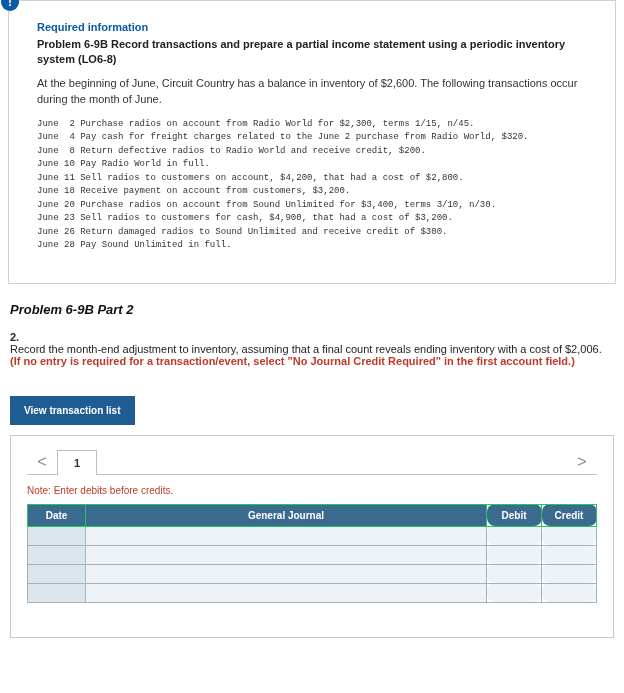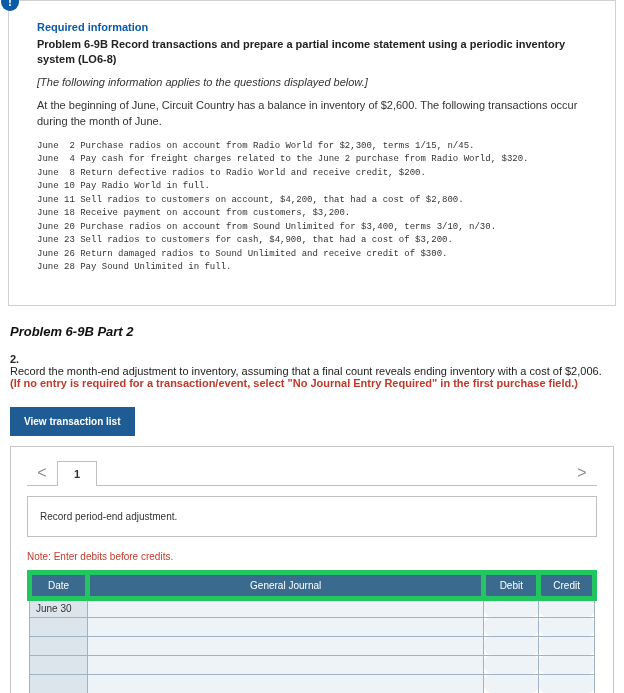--- a/index.html
+++ b/index.html
@@ -8,98 +8,90 @@
     .info-badge { position: absolute; top: -8px; left: -8px; width: 18px; height: 18px; border-radius: 50%; background: #0b5aa8; color: #fff; font-weight: bold; display: flex; align-items: center; justify-content: center; font-size: 12px; }
     .req-info { color: #0b5aa8; font-weight: bold; font-size: 11px; margin-bottom: 4px; }
     .prob-title { color: #222; font-weight: bold; font-size: 11px; line-height: 1.4; margin-bottom: 8px; }
     .applies { font-style: italic; color: #333; font-size: 11px; margin-bottom: 10px; }
     .narr { font-size: 11px; color: #333; line-height: 1.45; margin-bottom: 10px; }
     .txnlist { font-family: "Courier New", monospace; font-size: 9px; line-height: 1.5; color: #333; white-space: pre; margin-bottom: 16px; }
     .part-title { font-weight: bold; font-size: 13px; margin: 0 10px 14px 10px; color: #111; font-style: italic; }
     .subq { margin: 0 10px 4px 10px; font-size: 11px; color: #222; }
     .subq-num { font-weight: bold; }
     .redtext { color: #c0392b; font-weight: bold; }
-    .btn-blue { background: #1f5c94; color: #fff; border: none; font-size: 10px; font-weight: bold; padding: 9px 14px; cursor: pointer; }
+    .btn-blue { background: #1f5c94; color: #fff; border: none; font-size: 10px; font-weight: bold; padding: 9px 14px; cursor: pointer; margin-top: 11px; }
     .viewlist-wrap { margin: 18px 10px 10px 10px; }
     .jew-box { border: 1px solid #c8c8c8; margin: 10px 10px 10px 10px; padding: 14px 16px 16px 16px; background: #fff; }
     .jew-title { font-weight: bold; font-size: 14px; margin-bottom: 10px; color: #111; }
     .tabrow { display: flex; align-items: center; border-bottom: 1px solid #c0c0c0; margin-bottom: 10px; }
     .arrow { width: 30px; text-align: center; color: #888; font-size: 16px; cursor: pointer; user-select: none; }
     .tab { border: 1px solid #c0c0c0; border-bottom: none; background: #fff; padding: 6px 16px; font-size: 11px; font-weight: bold; margin-bottom: -1px; }
     .spacer { flex: 1; }
     .instr-box { border: 1px solid #c0c0c0; padding: 14px 12px; font-size: 10px; color: #333; margin-bottom: 14px; }
     .note-red { color: #c0392b; font-size: 10px; margin-bottom: 8px; }
     table.je { border-collapse: collapse; width: 100%; margin-bottom: 18px; }
-    table.je th { background: #3b6a8f; color: #fff; font-size: 10px; font-weight: normal; padding: 5px 12px; border: 5px solid #22c55e; }
+    table.je th { background: #3b6a8f; color: #fff; font-size: 10px; font-weight: bold; padding: 5px 12px; border: 1px solid #22c55e; }
     table.je td { border: 1px solid #9fb3c4; background: #eef3f7; height: 19px; font-size: 10px; padding: 2px 6px; }
     table.je td.date { background: #dde5ec; width: 58px; }
     table.je th.date { width: 58px; }
     table.je th.dc, table.je td.dc { width: 55px; border-radius: 8px; }
   </style>
 </head>
 <body>
 
 <div class="card">
   <div class="info-badge">!</div>
   <div class="req-info">Required information</div>
   <div class="prob-title">Problem 6-9B Record transactions and prepare a partial income statement using a periodic inventory system (LO6-8)</div>
-  <div class="applies">[The following information applies to the questions displayed below.]</div>
   <div class="narr">At the beginning of June, Circuit Country has a balance in inventory of $2,600. The following transactions occur during the month of June.</div>
   <div class="txnlist" id="txnlist">June  2 Purchase radios on account from Radio World for $2,300, terms 1/15, n/45.
 June  4 Pay cash for freight charges related to the June 2 purchase from Radio World, $320.
 June  8 Return defective radios to Radio World and receive credit, $200.
 June 10 Pay Radio World in full.
 June 11 Sell radios to customers on account, $4,200, that had a cost of $2,800.
 June 18 Receive payment on account from customers, $3,200.
 June 20 Purchase radios on account from Sound Unlimited for $3,400, terms 3/10, n/30.
 June 23 Sell radios to customers for cash, $4,900, that had a cost of $3,200.
 June 26 Return damaged radios to Sound Unlimited and receive credit of $300.
 June 28 Pay Sound Unlimited in full.</div>
 </div>
 
 <div class="part-title">Problem 6-9B Part 2</div>
 
 <div class="subq">
   <div class="subq-num">2.</div>
-  <span>Record the month-end adjustment to inventory, assuming that a final count reveals ending inventory with a cost of $2,006. </span><span class="redtext">(If no entry is required for a transaction/event, select "No Journal Entry Required" in the first purchase field.)</span>
+  <span>Record the month-end adjustment to inventory, assuming that a final count reveals ending inventory with a cost of $2,006. </span><span class="redtext">(If no entry is required for a transaction/event, select "No Journal Credit Required" in the first account field.)</span>
 </div>
 
 <div class="viewlist-wrap">
   <button class="btn-blue">View transaction list</button>
 </div>
 
 <div class="jew-box">
 
   <div class="tabrow">
     <div class="arrow">&lt;</div>
     <div class="tab">1</div>
     <div class="spacer"></div>
     <div class="arrow">&gt;</div>
   </div>
 
-  <div class="instr-box">Record period-end adjustment.</div>
 
   <div class="note-red">Note: Enter debits before credits.</div>
 
   <table class="je">
     <thead>
       <tr>
         <th class="date">Date</th>
         <th>General Journal</th>
         <th class="dc">Debit</th>
         <th class="dc">Credit</th>
       </tr>
     </thead>
     <tbody id="jebody">
-        <tr>
-          <td class="date">June 30</td>
-          <td></td>
-          <td class="dc"></td>
-          <td class="dc"></td>
-        </tr>
         <tr>
           <td class="date"></td>
           <td></td>
           <td class="dc"></td>
           <td class="dc"></td>
         </tr>
         <tr>
           <td class="date"></td>
           <td></td>
           <td class="dc"></td>

